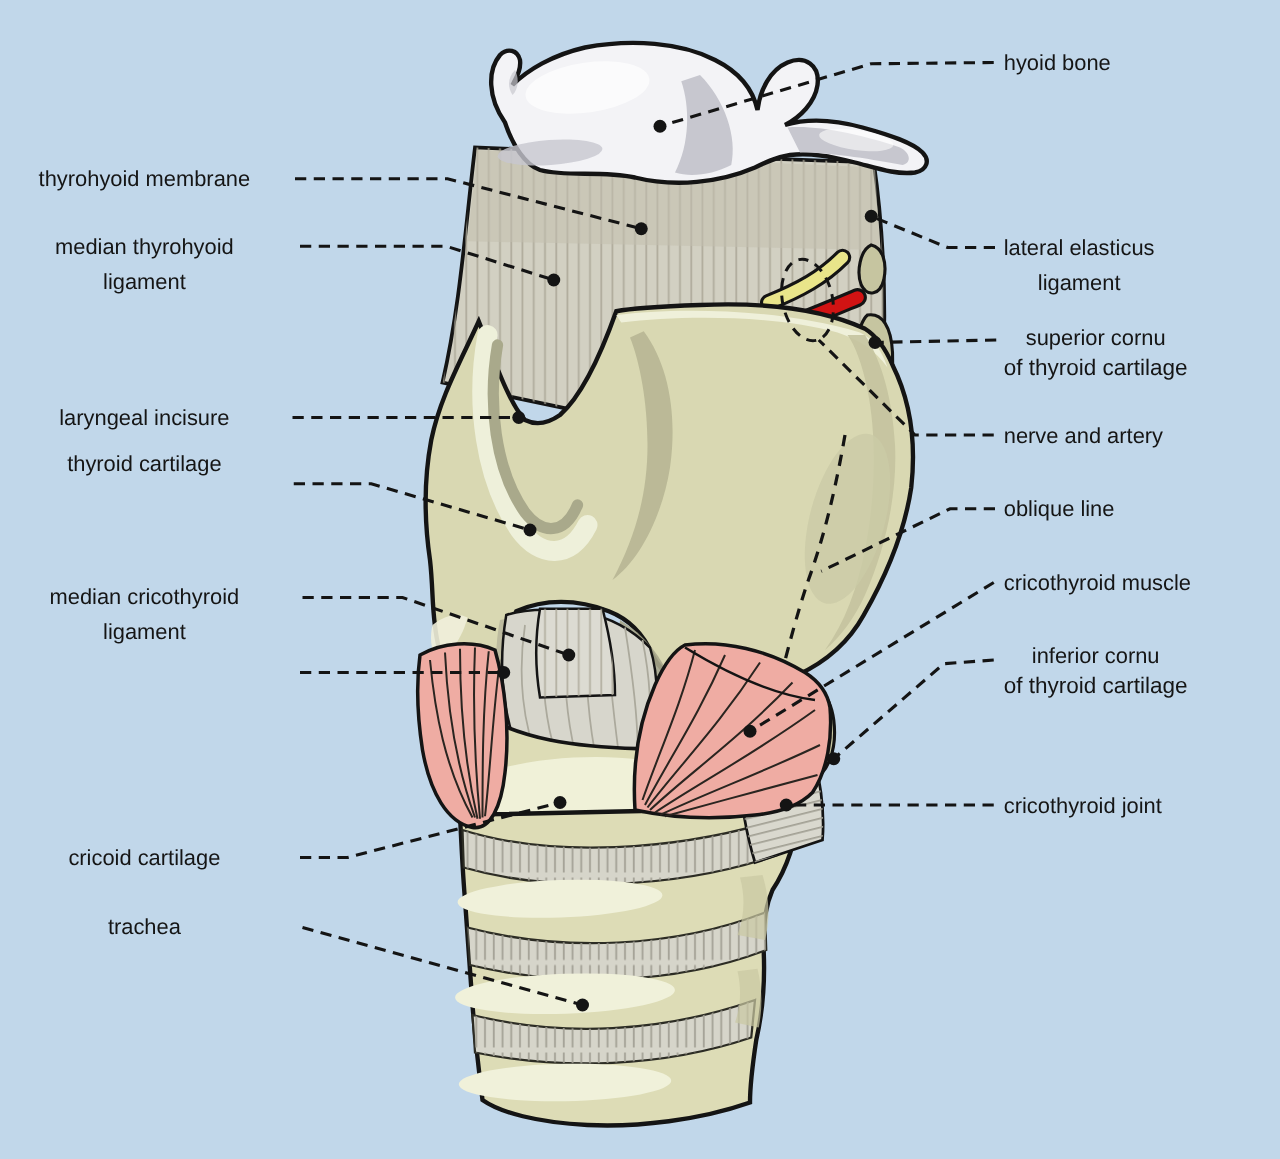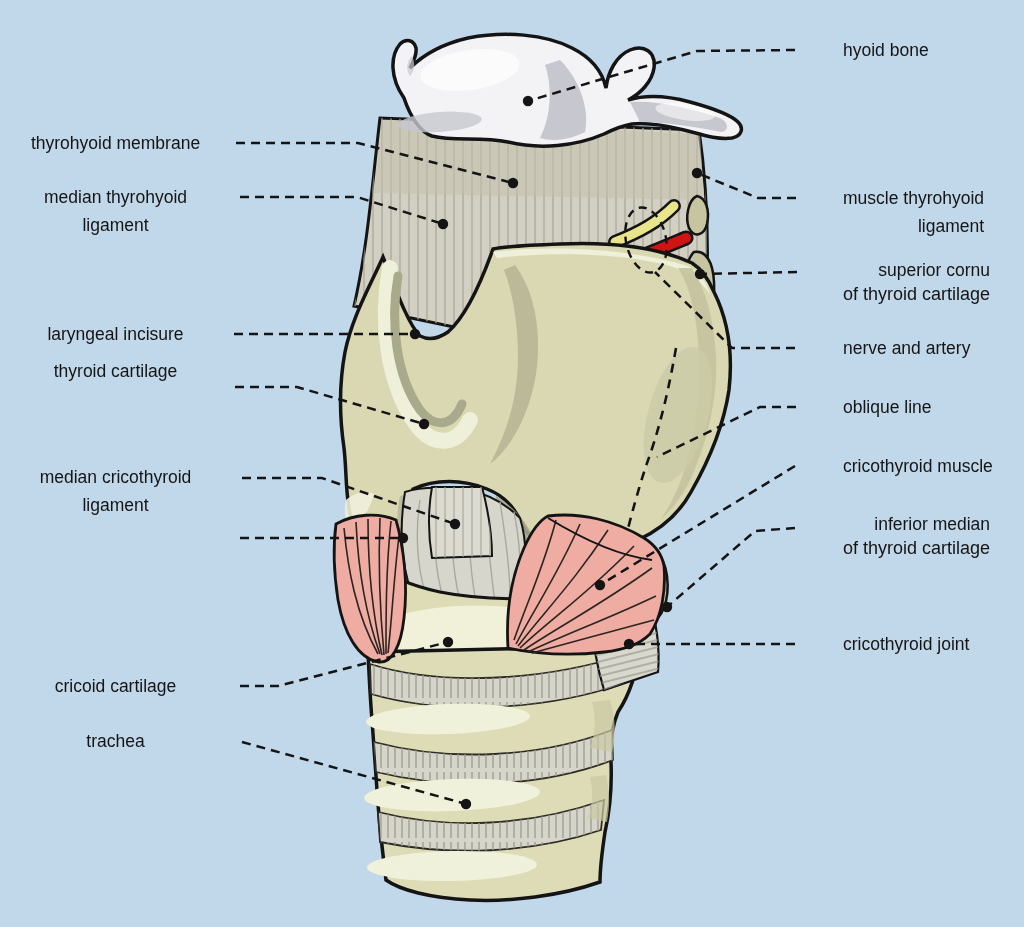--- a/index.html
+++ b/index.html
@@ -1,21 +1,21 @@
 <!DOCTYPE html>
 <html><head>
 <meta charset="utf-8">
 <style>
   html,body{margin:0;padding:0;background:#c1d7ea;}
   .stage{position:relative;width:1024px;height:927px;overflow:hidden;
          font-family:"Liberation Sans",sans-serif;background:#c1d7ea;}
   .stage svg{position:absolute;left:0;top:0;}
   .lab{position:absolute;color:#151515;font-size:17.5px;line-height:28px;white-space:nowrap;}
   .lab-l{left:0;width:231px;text-align:center;}
-  .lab-r{left:803px;text-align:right;margin-left:40px;}
+  .lab-r{left:803px;text-align:center;}
   .ln{display:block;}
   .sub{font-size:18px;line-height:20px;}
 </style>
 </head>
 <body>
 
 <div class="stage">
 
 <svg width="1024" height="927" viewBox="0 0 1024 927">
   <defs>
@@ -237,37 +237,37 @@
   <span class="ln">cricoid cartilage</span>
 </div>
 <div class="lab lab-l" style="top:727px">
   <span class="ln">trachea</span>
 </div>
 
 <div class="lab lab-r" style="top:36px">
   <span class="ln">hyoid bone</span>
 </div>
 <div class="lab lab-r" style="top:184px">
-  <span class="ln">muscle thyrohyoid</span>
+  <span class="ln">lateral elasticus</span>
   <span class="ln">ligament</span>
 </div>
 <div class="lab lab-r" style="top:256px">
   <span class="ln">superior cornu</span>
   <span class="ln sub">of thyroid cartilage</span>
 </div>
 <div class="lab lab-r" style="top:334px">
   <span class="ln">nerve and artery</span>
 </div>
 <div class="lab lab-r" style="top:393px">
   <span class="ln">oblique line</span>
 </div>
 <div class="lab lab-r" style="top:452px">
   <span class="ln">cricothyroid muscle</span>
 </div>
 <div class="lab lab-r" style="top:510px">
-  <span class="ln">inferior median</span>
+  <span class="ln">inferior cornu</span>
   <span class="ln sub">of thyroid cartilage</span>
 </div>
 <div class="lab lab-r" style="top:630px">
   <span class="ln">cricothyroid joint</span>
 </div>
 
 </div>
 
 </body></html>

